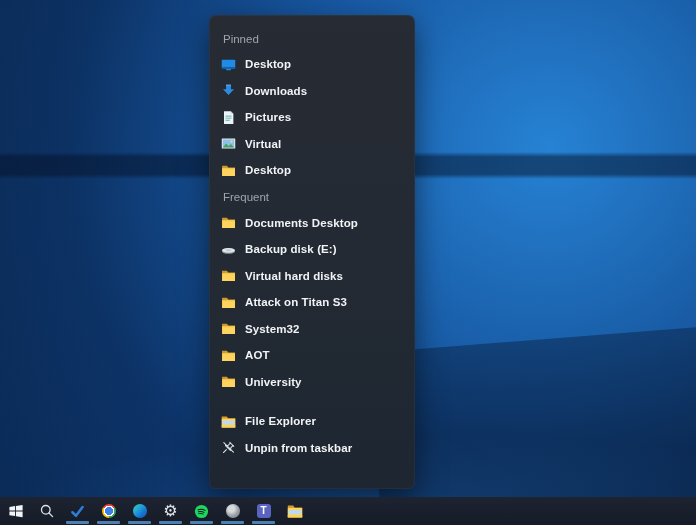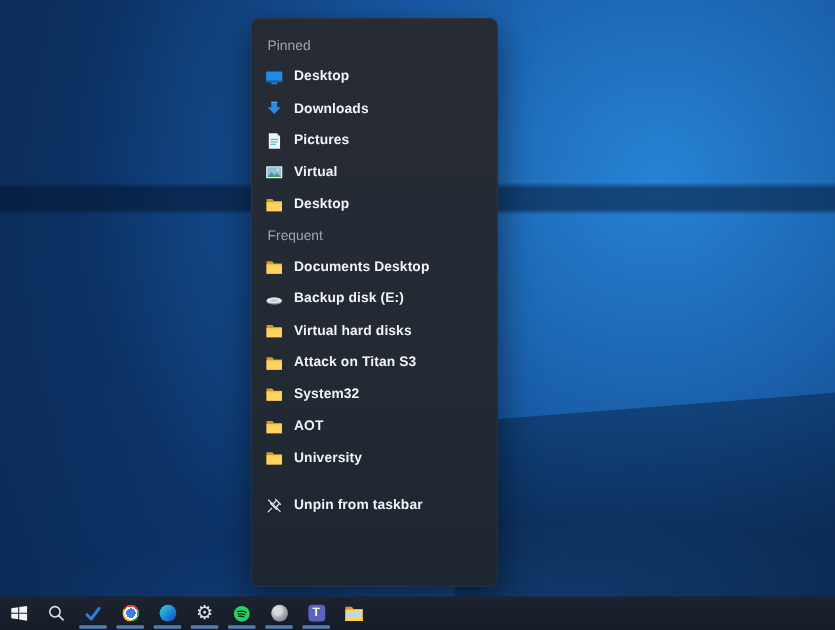--- a/index.html
+++ b/index.html
@@ -219,20 +219,26 @@
       <svg class="ico">
           <use href="#i-folder"></use>
         </svg>
       <span class="lbl">University</span>
     </div>
 
     <div class="jl-gap"></div>
 
     <div class="jl-item">
       <svg class="ico">
+          <use href="#i-explorer"></use>
+        </svg>
+      <span class="lbl">File Explorer</span>
+    </div>
+    <div class="jl-item">
+      <svg class="ico">
           <use href="#i-unpin"></use>
         </svg>
       <span class="lbl">Unpin from taskbar</span>
     </div>
   </div>
 
   <div class="taskbar">
     <div class="tb-cell">
       <svg class="tbico big">
           <use href="#i-start"></use>

